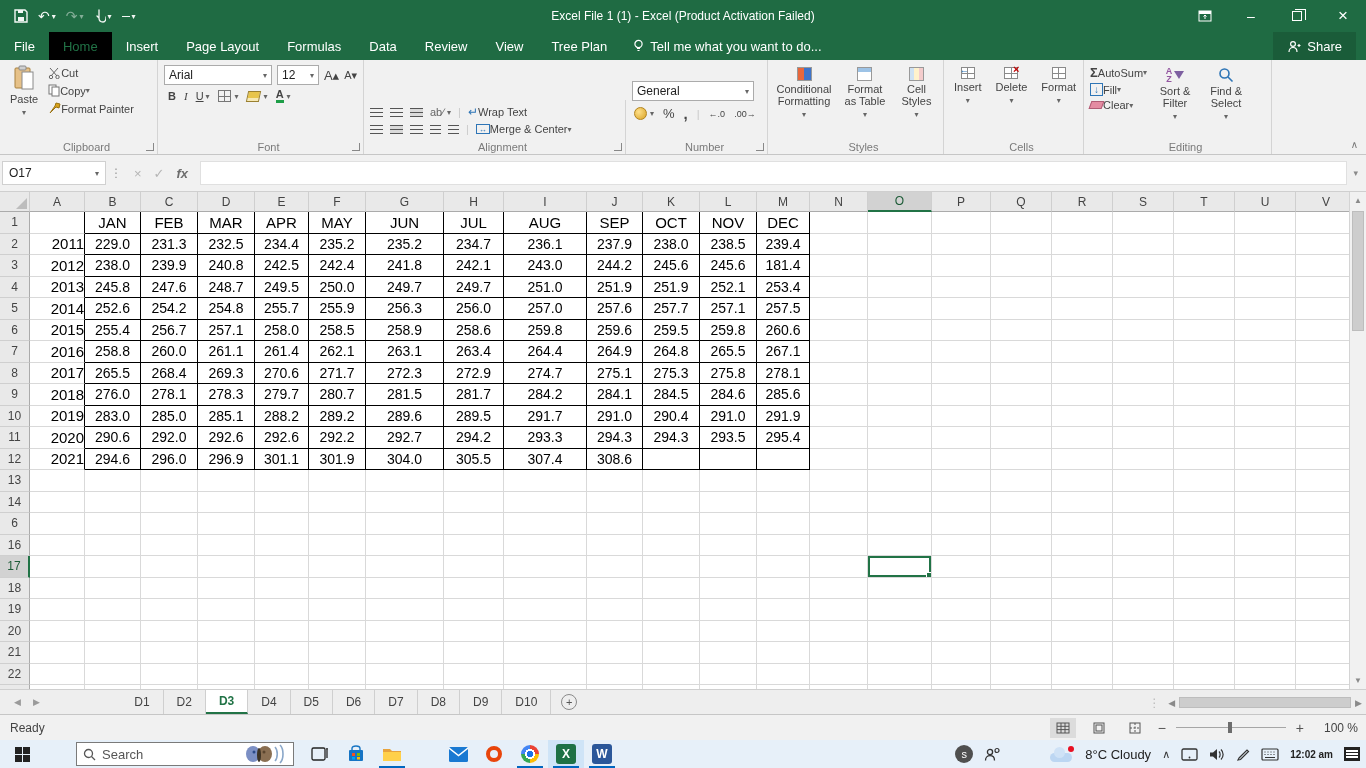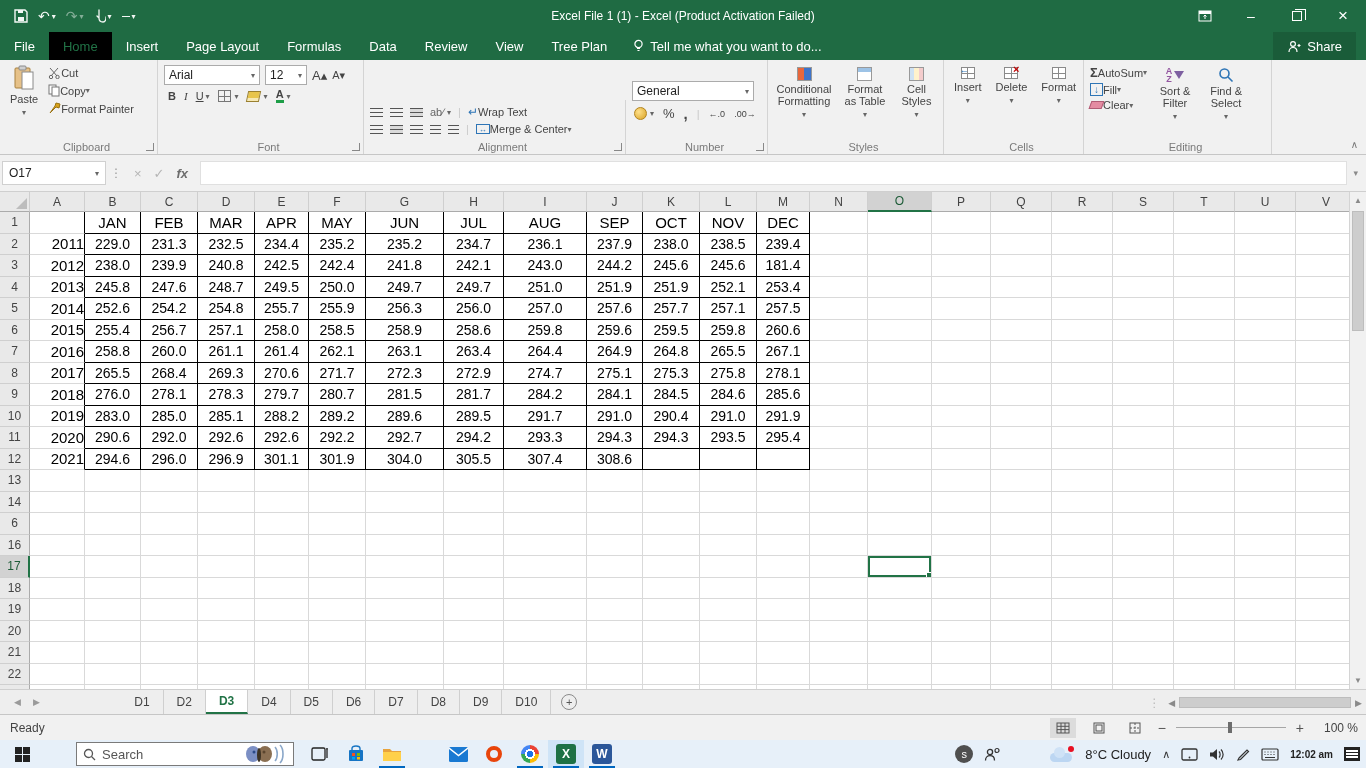--- a/index.html
+++ b/index.html
@@ -242,21 +242,21 @@
           <span>Format Painter</span>
           </span>
       </div>
       <span class="glabel">Clipboard</span>
       <span class="dlg"></span>
     </div>
 
     <div class="rgroup" style="width:206px;">
       <div class="vstack" style="width:100%;">
         <div class="hrow">
-          <span class="inputbox" style="width:96px;">
+          <span class="inputbox" style="width:108px;">
               <span>Arial</span>
               <span class="dropcaret" style="color:#666">▾</span>
             </span>
           <span class="inputbox" style="width:42px;">
               <span>12</span>
               <span class="dropcaret" style="color:#666">▾</span>
             </span>
           <span class="glyph">A▴</span>
           <span class="glyph" style="font-size:11px;">A▾</span>
         </div>

